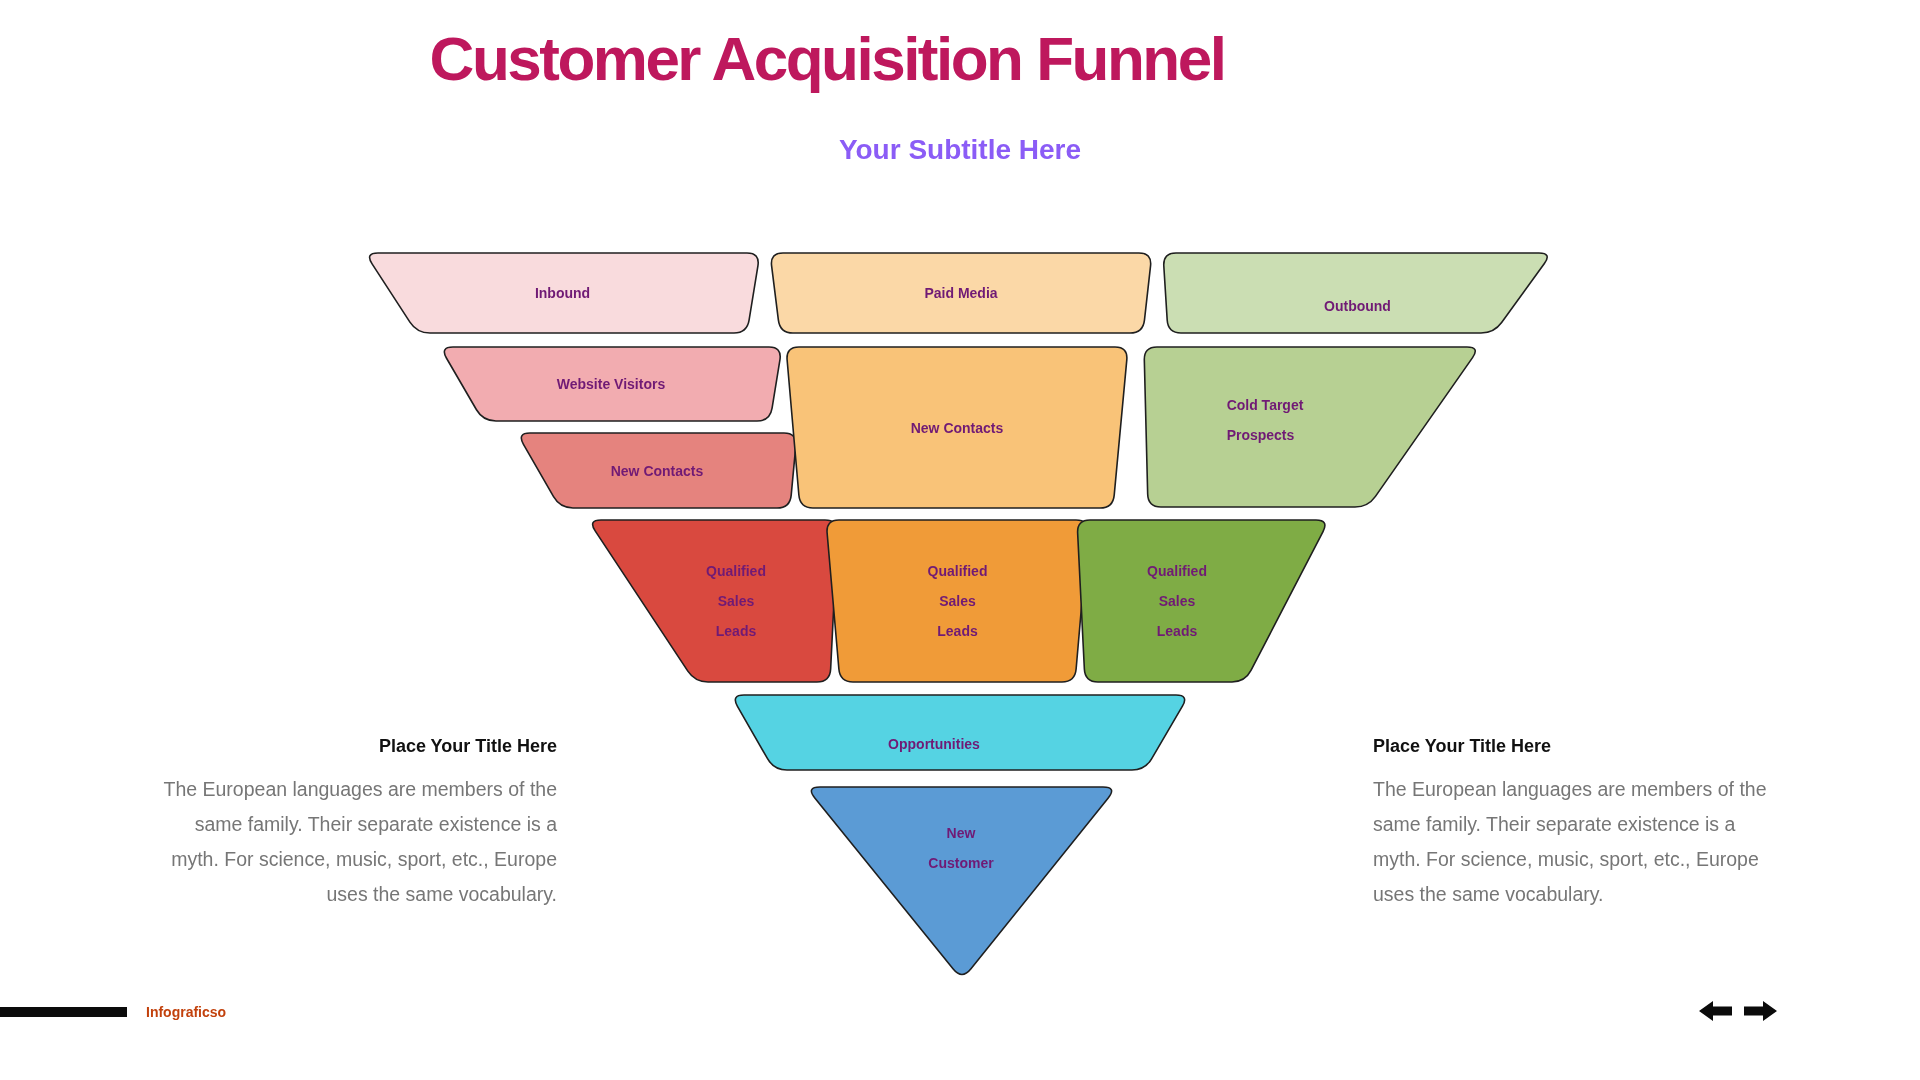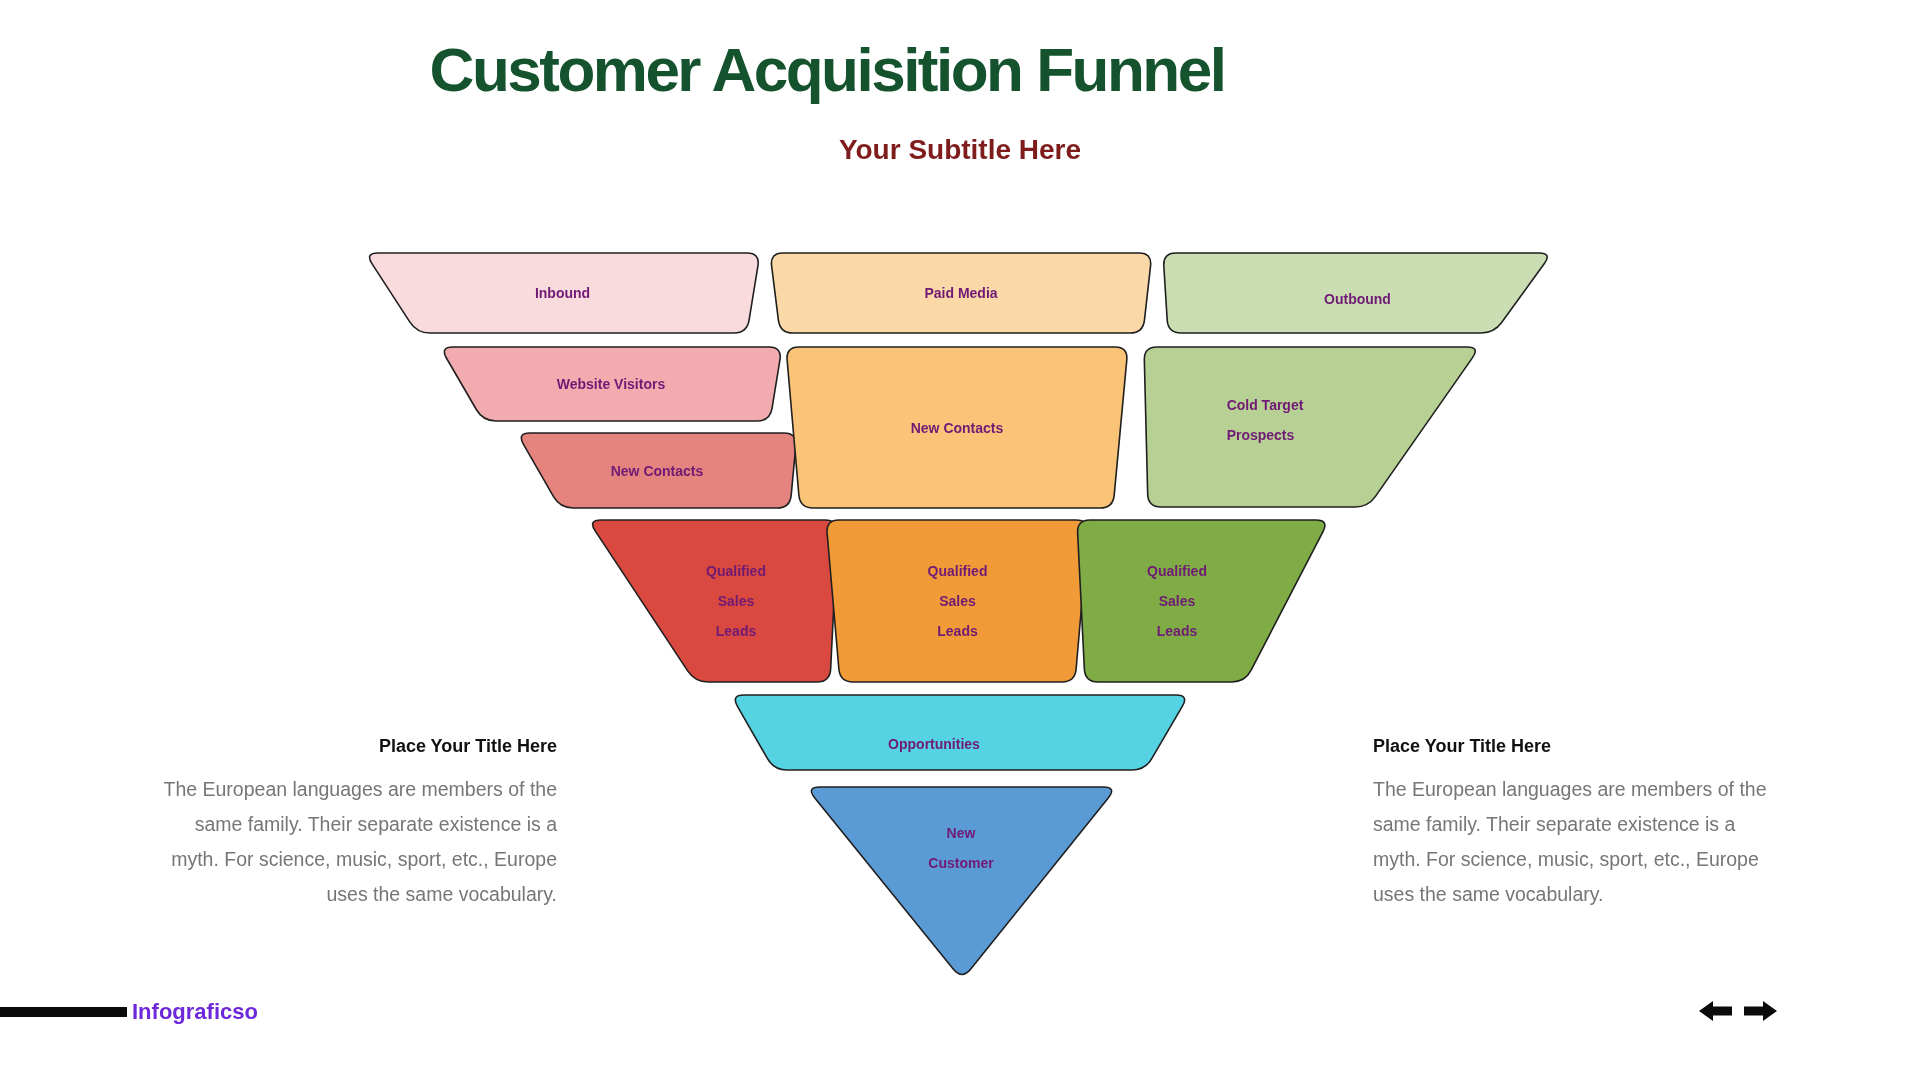--- a/index.html
+++ b/index.html
@@ -1,50 +1,50 @@
 <!DOCTYPE html>
 <html><head>
 <meta charset="utf-8">
 <style>
   html,body{margin:0;padding:0;background:#ffffff;}
   body{width:1920px;height:1080px;position:relative;overflow:hidden;
        font-family:"Liberation Sans", sans-serif;}
 
-  .page-title{position:absolute;left:0;top:37px;width:1654px;text-align:center;
-              font-size:62px;font-weight:bold;letter-spacing:-2.5px;color:#14532d;line-height:66px;}
+  .page-title{position:absolute;left:0;top:26px;width:1654px;text-align:center;
+              font-size:62px;font-weight:bold;letter-spacing:-2.5px;color:#be185d;line-height:66px;}
   .page-subtitle{position:absolute;left:0;top:133px;width:1920px;text-align:center;
-              font-size:28px;font-weight:bold;color:#7f1d1d;line-height:34px;}
+              font-size:28px;font-weight:bold;color:#8b5cf6;line-height:34px;}
 
   .funnel-svg{position:absolute;left:0;top:0;width:1920px;height:1080px;}
 
   .flabel{position:absolute;display:flex;align-items:center;justify-content:center;
           text-align:center;white-space:pre-line;font-size:14px;font-weight:bold;
           color:#701a75;line-height:30px;pointer-events:none;}
   .seg-inbound{left:365px;top:253px;width:395px;height:80px;}
   .seg-paid-media{left:770px;top:253px;width:382px;height:80px;}
-  .seg-outbound{left:1163px;top:253px;width:389px;height:92px;}
+  .seg-outbound{left:1163px;top:260px;width:389px;height:92px;}
   .seg-website-visitors{left:440px;top:347px;width:342px;height:74px;}
   .seg-new-contacts-left{left:517px;top:433px;width:280px;height:75px;}
   .seg-new-contacts-mid{left:786px;top:347px;width:342px;height:161px;}
   .seg-cold-target{left:1150px;top:347px;width:230px;height:146px;text-align:left;}
   .seg-qsl-left{left:611px;top:520px;width:250px;height:162px;}
   .seg-qsl-mid{left:826px;top:520px;width:263px;height:162px;}
   .seg-qsl-right{left:1052px;top:520px;width:250px;height:162px;}
   .seg-opportunities{left:705px;top:695px;width:458px;height:97px;}
   .seg-new-customers{left:811px;top:787px;width:300px;height:122px;}
 
   .side-block{position:absolute;top:733px;width:420px;}
   .side-left{left:137px;text-align:right;}
   .side-right{left:1373px;text-align:left;}
   .side-title{font-size:18px;font-weight:bold;color:#111;margin:0 0 13px 0;line-height:26px;}
   .side-body{font-size:19.5px;color:#767676;line-height:35px;white-space:pre-line;}
 
   .footer-bar{position:absolute;left:0;top:1007px;width:127px;height:10px;background:#0b0b0b;}
-  .brand{position:absolute;left:132px;top:1001px;font-size:22px;font-weight:bold;
-         color:#6d28d9;line-height:22px;}
+  .brand{position:absolute;left:146px;top:1001px;font-size:14px;font-weight:bold;
+         color:#c2410c;line-height:22px;}
 
   .nav{position:absolute;left:1698px;top:1000px;width:80px;height:22px;display:flex;gap:10px;}
   .nav span{display:inline-block;width:35px;height:22px;cursor:pointer;}
   .nav svg{display:block;}
 </style>
 </head>
 <body>
 
 <div class="page-title">Customer Acquisition Funnel</div>
 <div class="page-subtitle">Your Subtitle Here</div>

